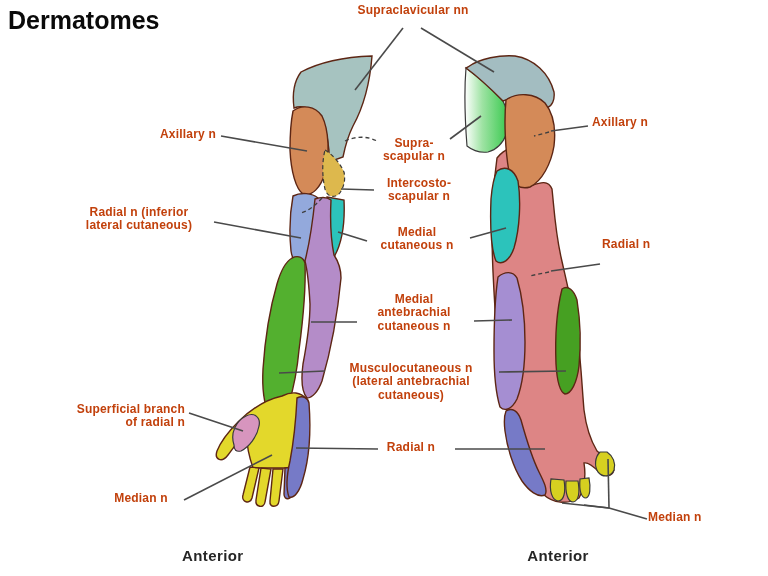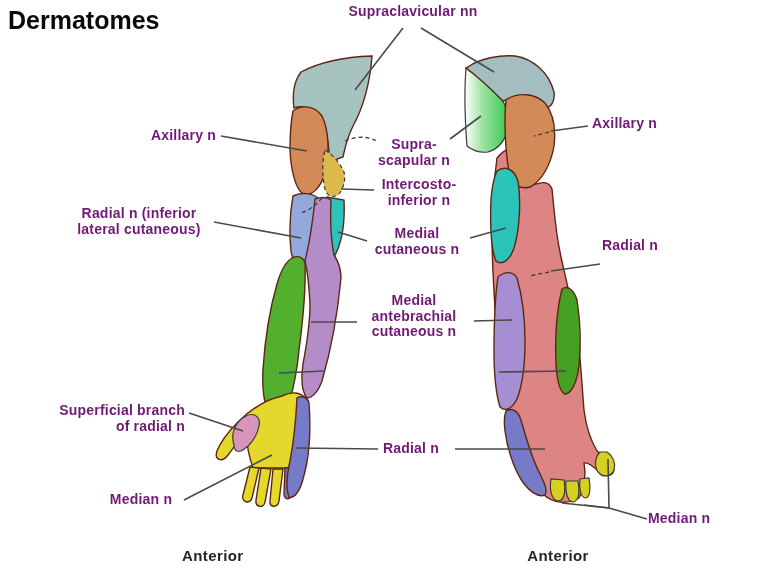--- a/index.html
+++ b/index.html
@@ -1,19 +1,19 @@
 <!DOCTYPE html>
 <html><head>
 <meta charset="utf-8">
 <style>
   html,body{margin:0;padding:0;background:#fff;}
   #stage{position:relative;width:768px;height:576px;background:#ffffff;overflow:hidden;
          font-family:"Liberation Sans",sans-serif;padding-left:38px;}
   #art{position:absolute;left:0;top:0;}
-  .lbl{position:absolute;font-weight:bold;font-size:14px;color:#701a75;
+  .lbl{position:absolute;font-weight:bold;font-size:12px;color:#c2410c;
        white-space:pre-line;line-height:1.12;letter-spacing:.2px;
        text-shadow:0 0 2px #fff,0 0 3px #fff;}
   .ta-c{text-align:center;} .ta-r{text-align:right;} .ta-l{text-align:left;}
   #title{position:absolute;left:8px;top:6px;font-weight:bold;font-size:25px;color:#0a0a0a;}
   .caption{position:absolute;font-weight:bold;font-size:15px;color:#262626;letter-spacing:.4px;}
   
   #lbl-supraclavicular{left:333px;top:4px;width:160px;}
   #lbl-axillary-left{left:116px;top:128px;width:100px;}
   #lbl-radial-inferior{left:59px;top:206px;width:160px;}
   #lbl-superficial-radial{left:45px;top:403px;width:140px;}
@@ -115,26 +115,29 @@
   <div class="lbl ta-c" id="lbl-supraclavicular">Supraclavicular nn</div>
   <div class="lbl ta-r" id="lbl-axillary-left">Axillary n</div>
   <div class="lbl ta-r" id="lbl-superficial-radial">Superficial branch
 of radial n</div>
   <div class="lbl ta-c" id="lbl-radial-inferior">Radial n (inferior
 lateral cutaneous)</div>
   <div class="lbl ta-c" id="lbl-median-left">Median n</div>
   <div class="lbl ta-c" id="lbl-suprascapular">Supra-
 scapular n</div>
   <div class="lbl ta-c" id="lbl-intercostobrachial">Intercosto-
-inferior n</div>
+scapular n</div>
   <div class="lbl ta-c" id="lbl-medial-cutaneous">Medial
 cutaneous n</div>
   <div class="lbl ta-c" id="lbl-medial-antebrachial">Medial
 antebrachial
 cutaneous n</div>
+  <div class="lbl ta-c" id="lbl-musculocutaneous">Musculocutaneous n
+(lateral antebrachial
+cutaneous)</div>
   <div class="lbl ta-c" id="lbl-ulnar">Radial n</div>
   <div class="lbl ta-l" id="lbl-axillary-right">Axillary n</div>
   <div class="lbl ta-l" id="lbl-radial-right">Radial n</div>
   <div class="lbl ta-l" id="lbl-median-right">Median n</div>
 
   <div class="caption" id="cap-anterior">Anterior</div>
   <div class="caption" id="cap-posterior">Anterior</div>
 </div>
 
 </body></html>

